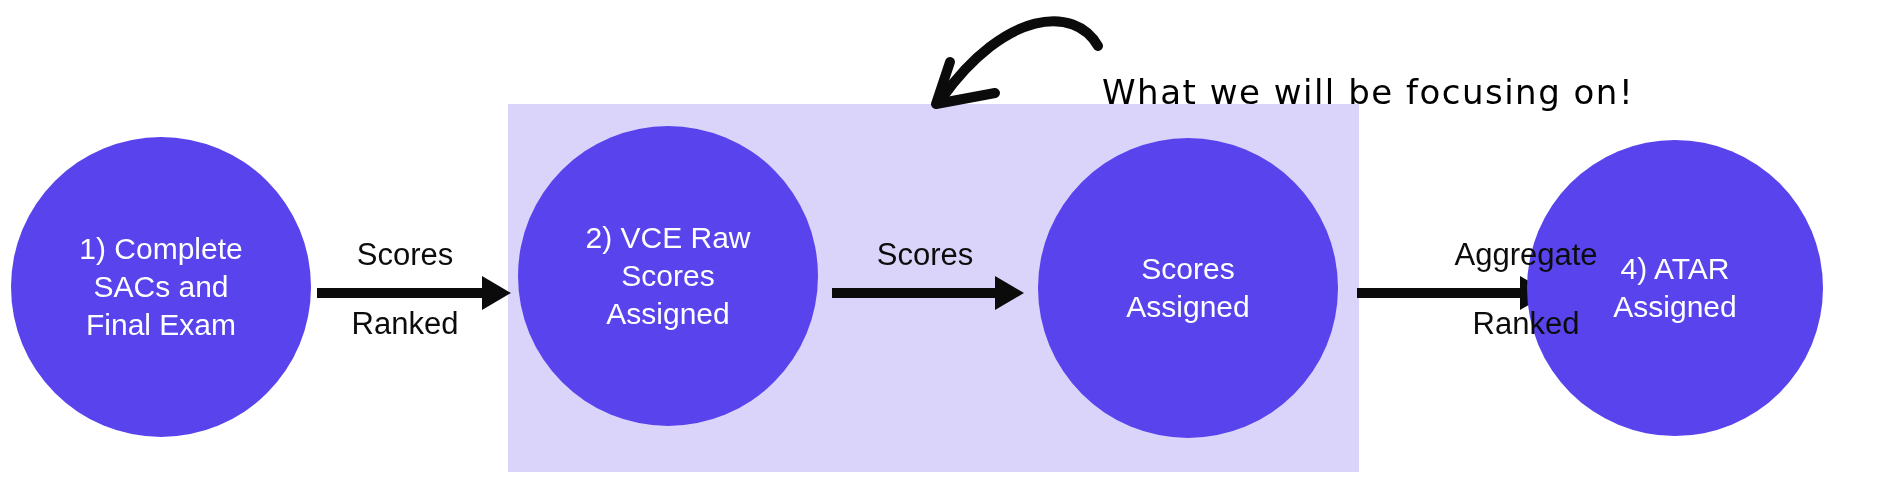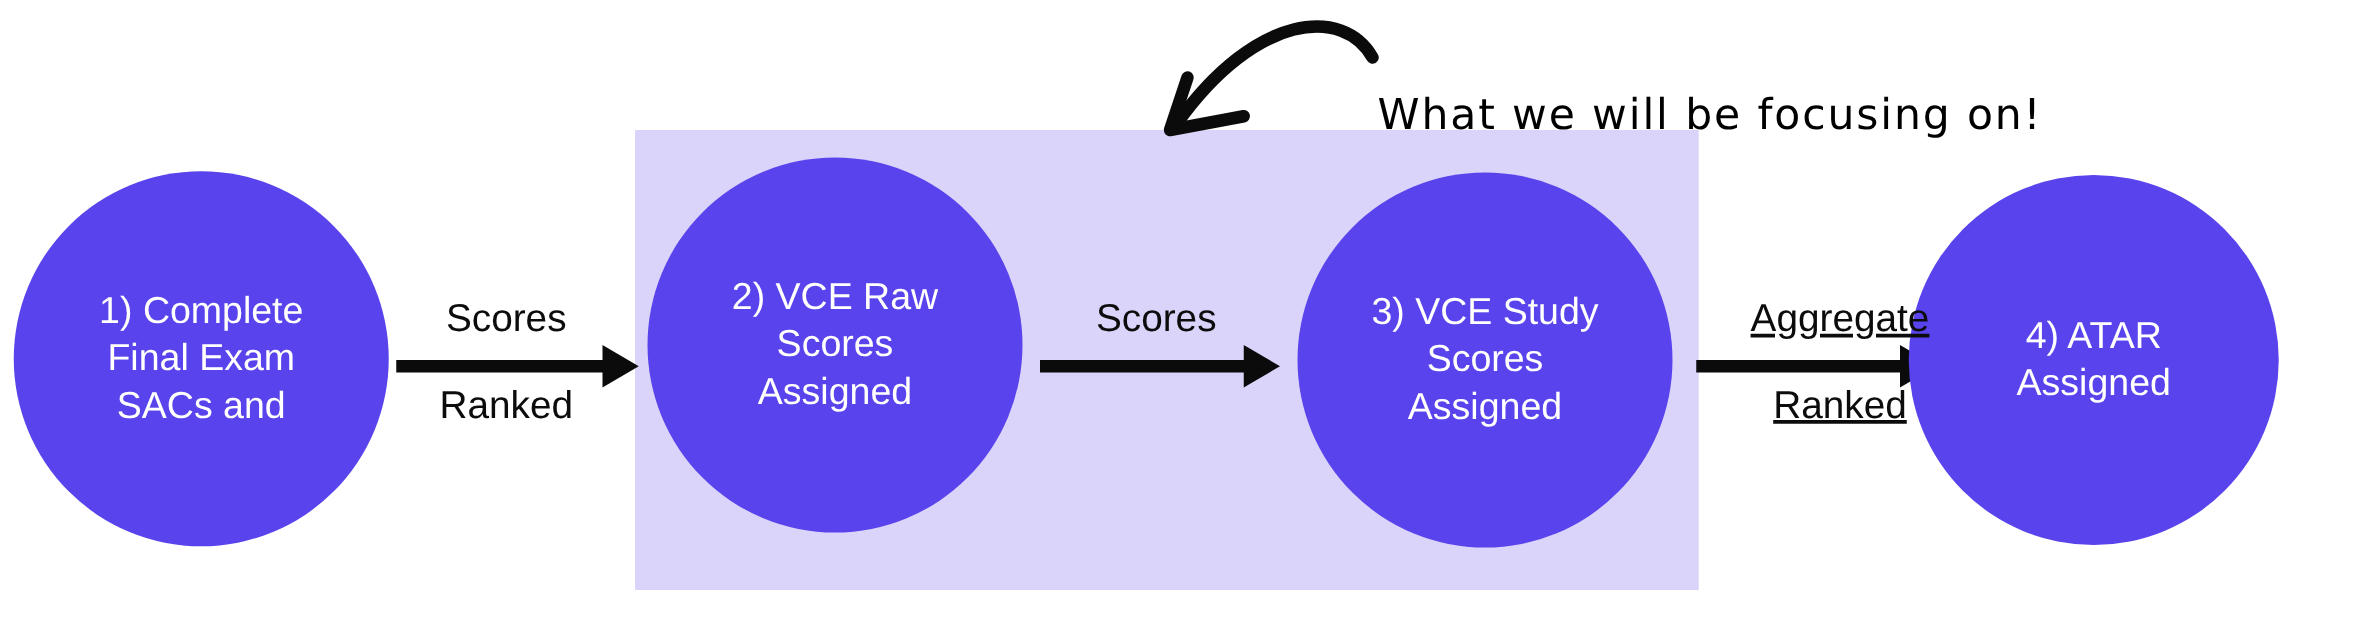--- a/index.html
+++ b/index.html
@@ -23,21 +23,21 @@
   .circle-3{left:1038px;top:138px;width:300px;height:300px;}
   .circle-4{left:1527px;top:140px;width:296px;height:296px;}
   .arrow-label{
     position:absolute;width:220px;text-align:center;
     font-size:31px;line-height:42px;color:#0c0c0c;
   }
   .label-top{top:234px;}
   .label-bottom{top:303px;}
   .t1{left:295px;}
   .t2{left:815px;}
-  .t3{left:1362px;text-decoration:underline;}
+  .t3{left:1416px;}
   .annotation-text{
     position:absolute;left:1102px;top:22px;
     font-family:"DejaVu Sans",sans-serif;font-size:34px;line-height:44px;
     letter-spacing:1.5px;color:#000000;white-space:nowrap;margin-top:48px;
   }
 </style>
 </head>
 <body>
 
 <div class="canvas">
@@ -59,36 +59,35 @@
     </g>
     <g>
       <path d="M 1098 46 C 1075 5, 1005 10, 942 98" fill="none" stroke="#0b0b0b" stroke-width="10" stroke-linecap="round"></path>
       <path d="M 950 62 L 936 104 L 995 93" fill="none" stroke="#0b0b0b" stroke-width="10" stroke-linecap="round" stroke-linejoin="round"></path>
     </g>
   </svg>
 
   <div class="step-circle circle-1">
     <div>
       <span class="line">1) Complete</span>
+      <span class="line">SACs and</span>
       <span class="line">Final Exam</span>
-      <span class="line">SACs and</span>
     </div>
   </div>
 
   <div class="step-circle circle-2">
     <div>
       <span class="line">2) VCE Raw</span>
       <span class="line">Scores</span>
       <span class="line">Assigned</span>
     </div>
   </div>
 
   <div class="step-circle circle-3">
     <div>
-      <span class="line">3) VCE Study</span>
       <span class="line">Scores</span>
       <span class="line">Assigned</span>
     </div>
   </div>
 
   <div class="step-circle circle-4">
     <div>
       <span class="line">4) ATAR</span>
       <span class="line">Assigned</span>
     </div>

